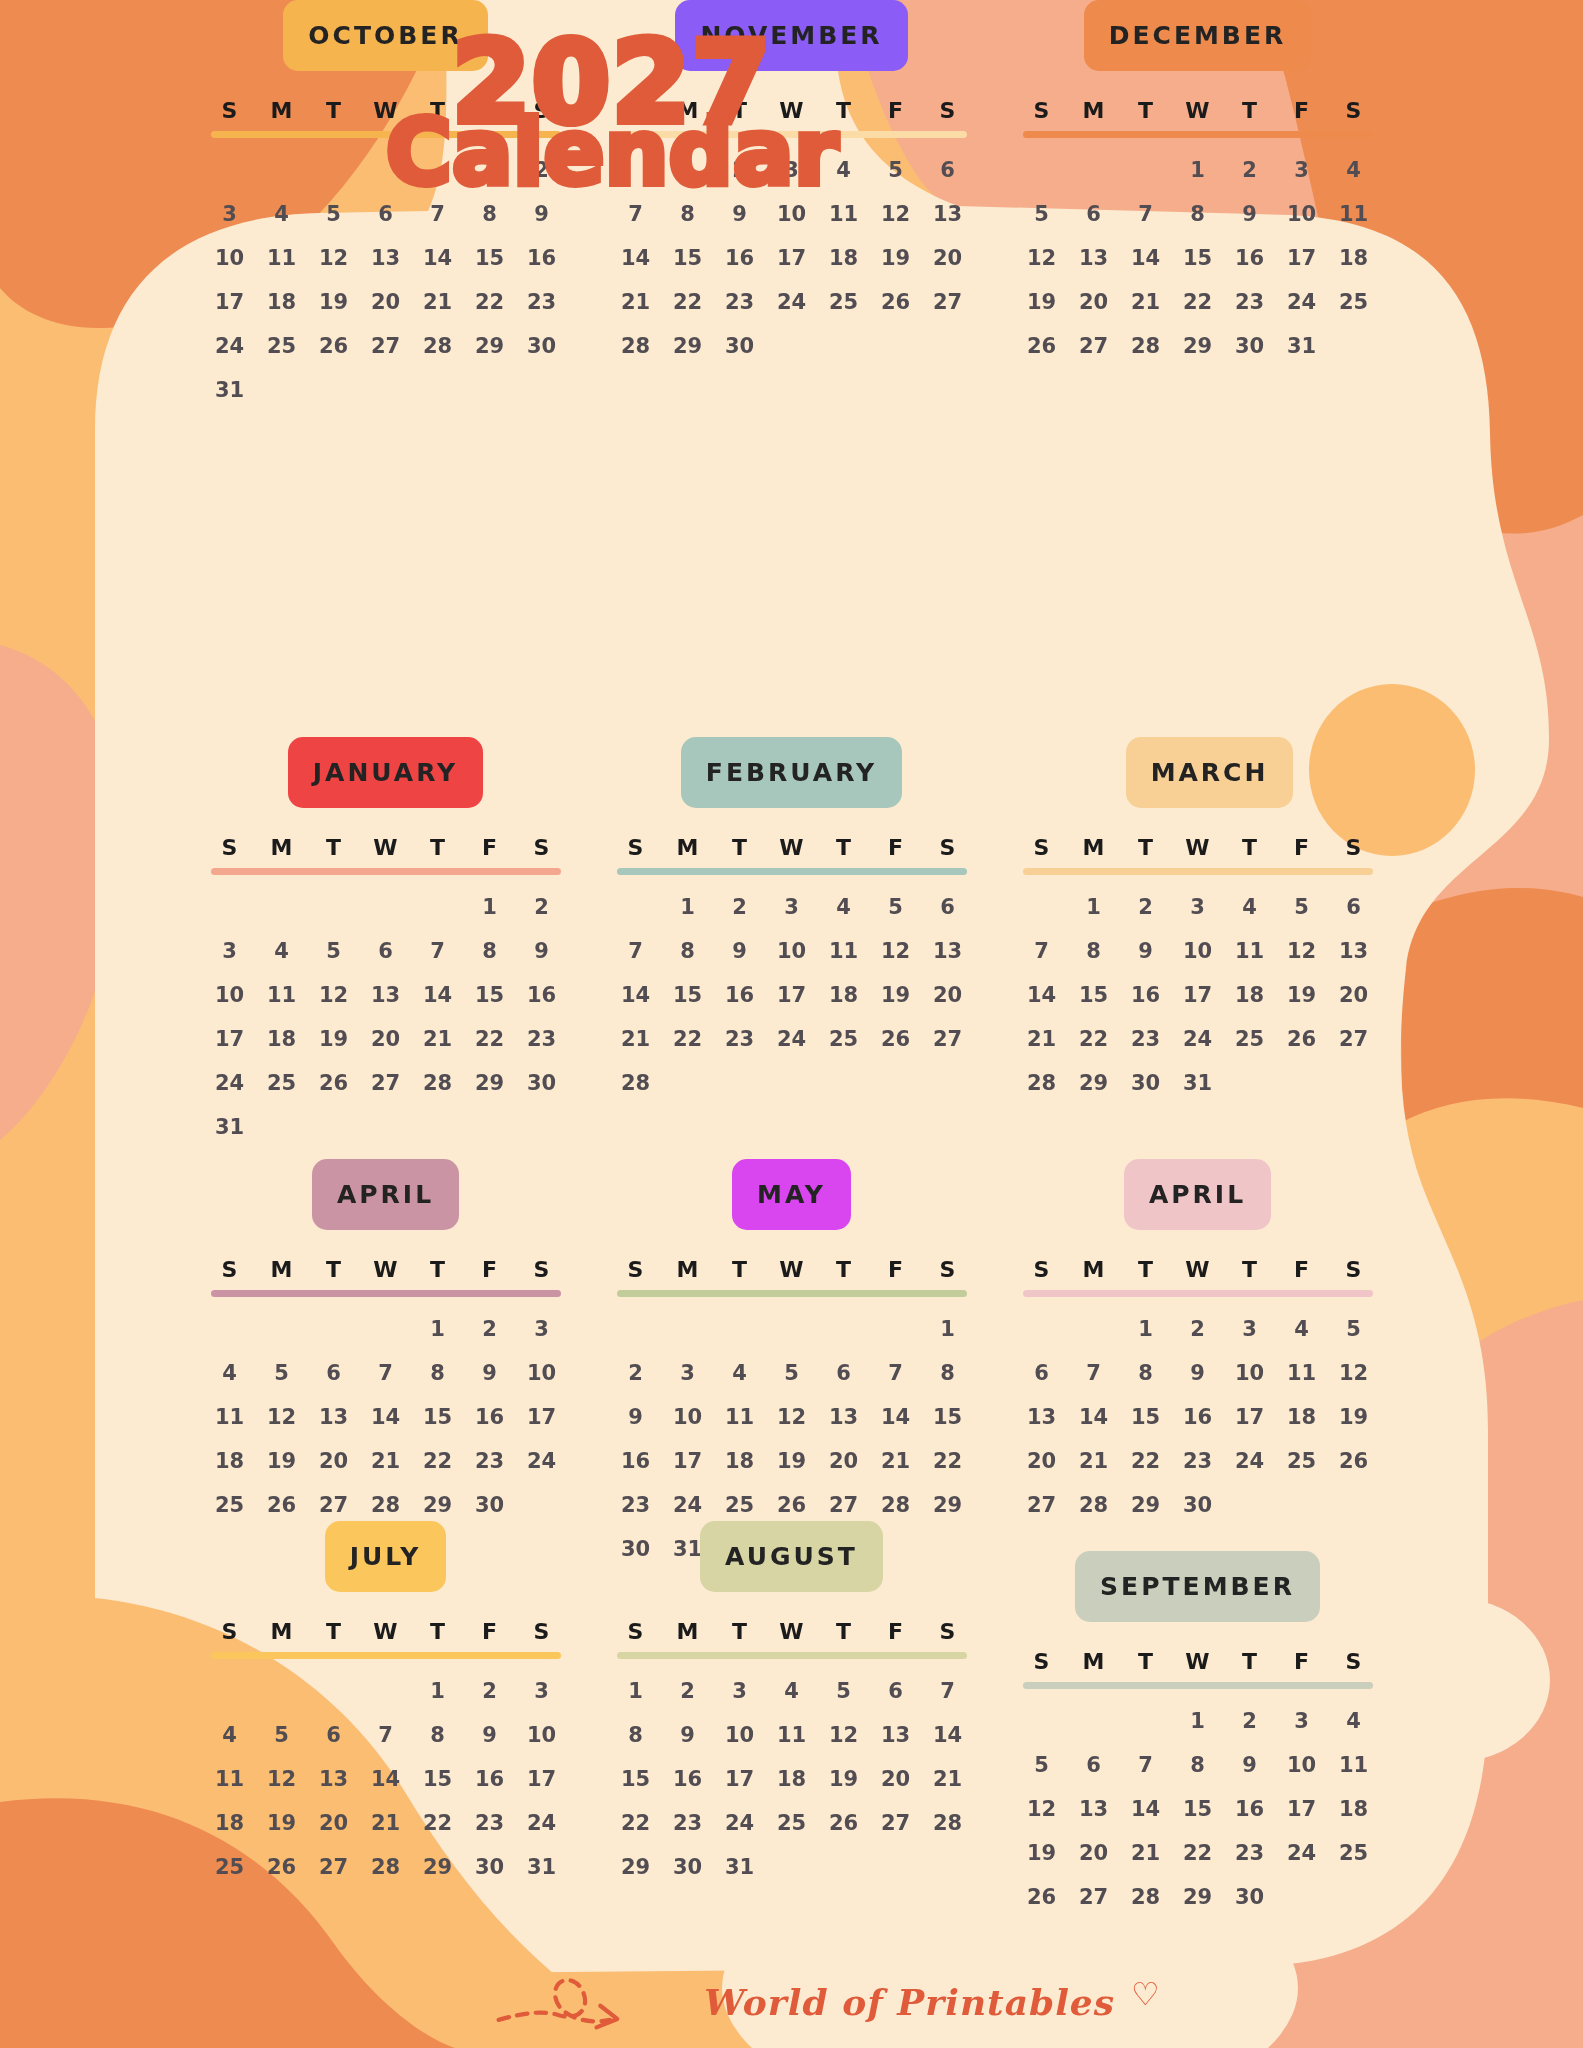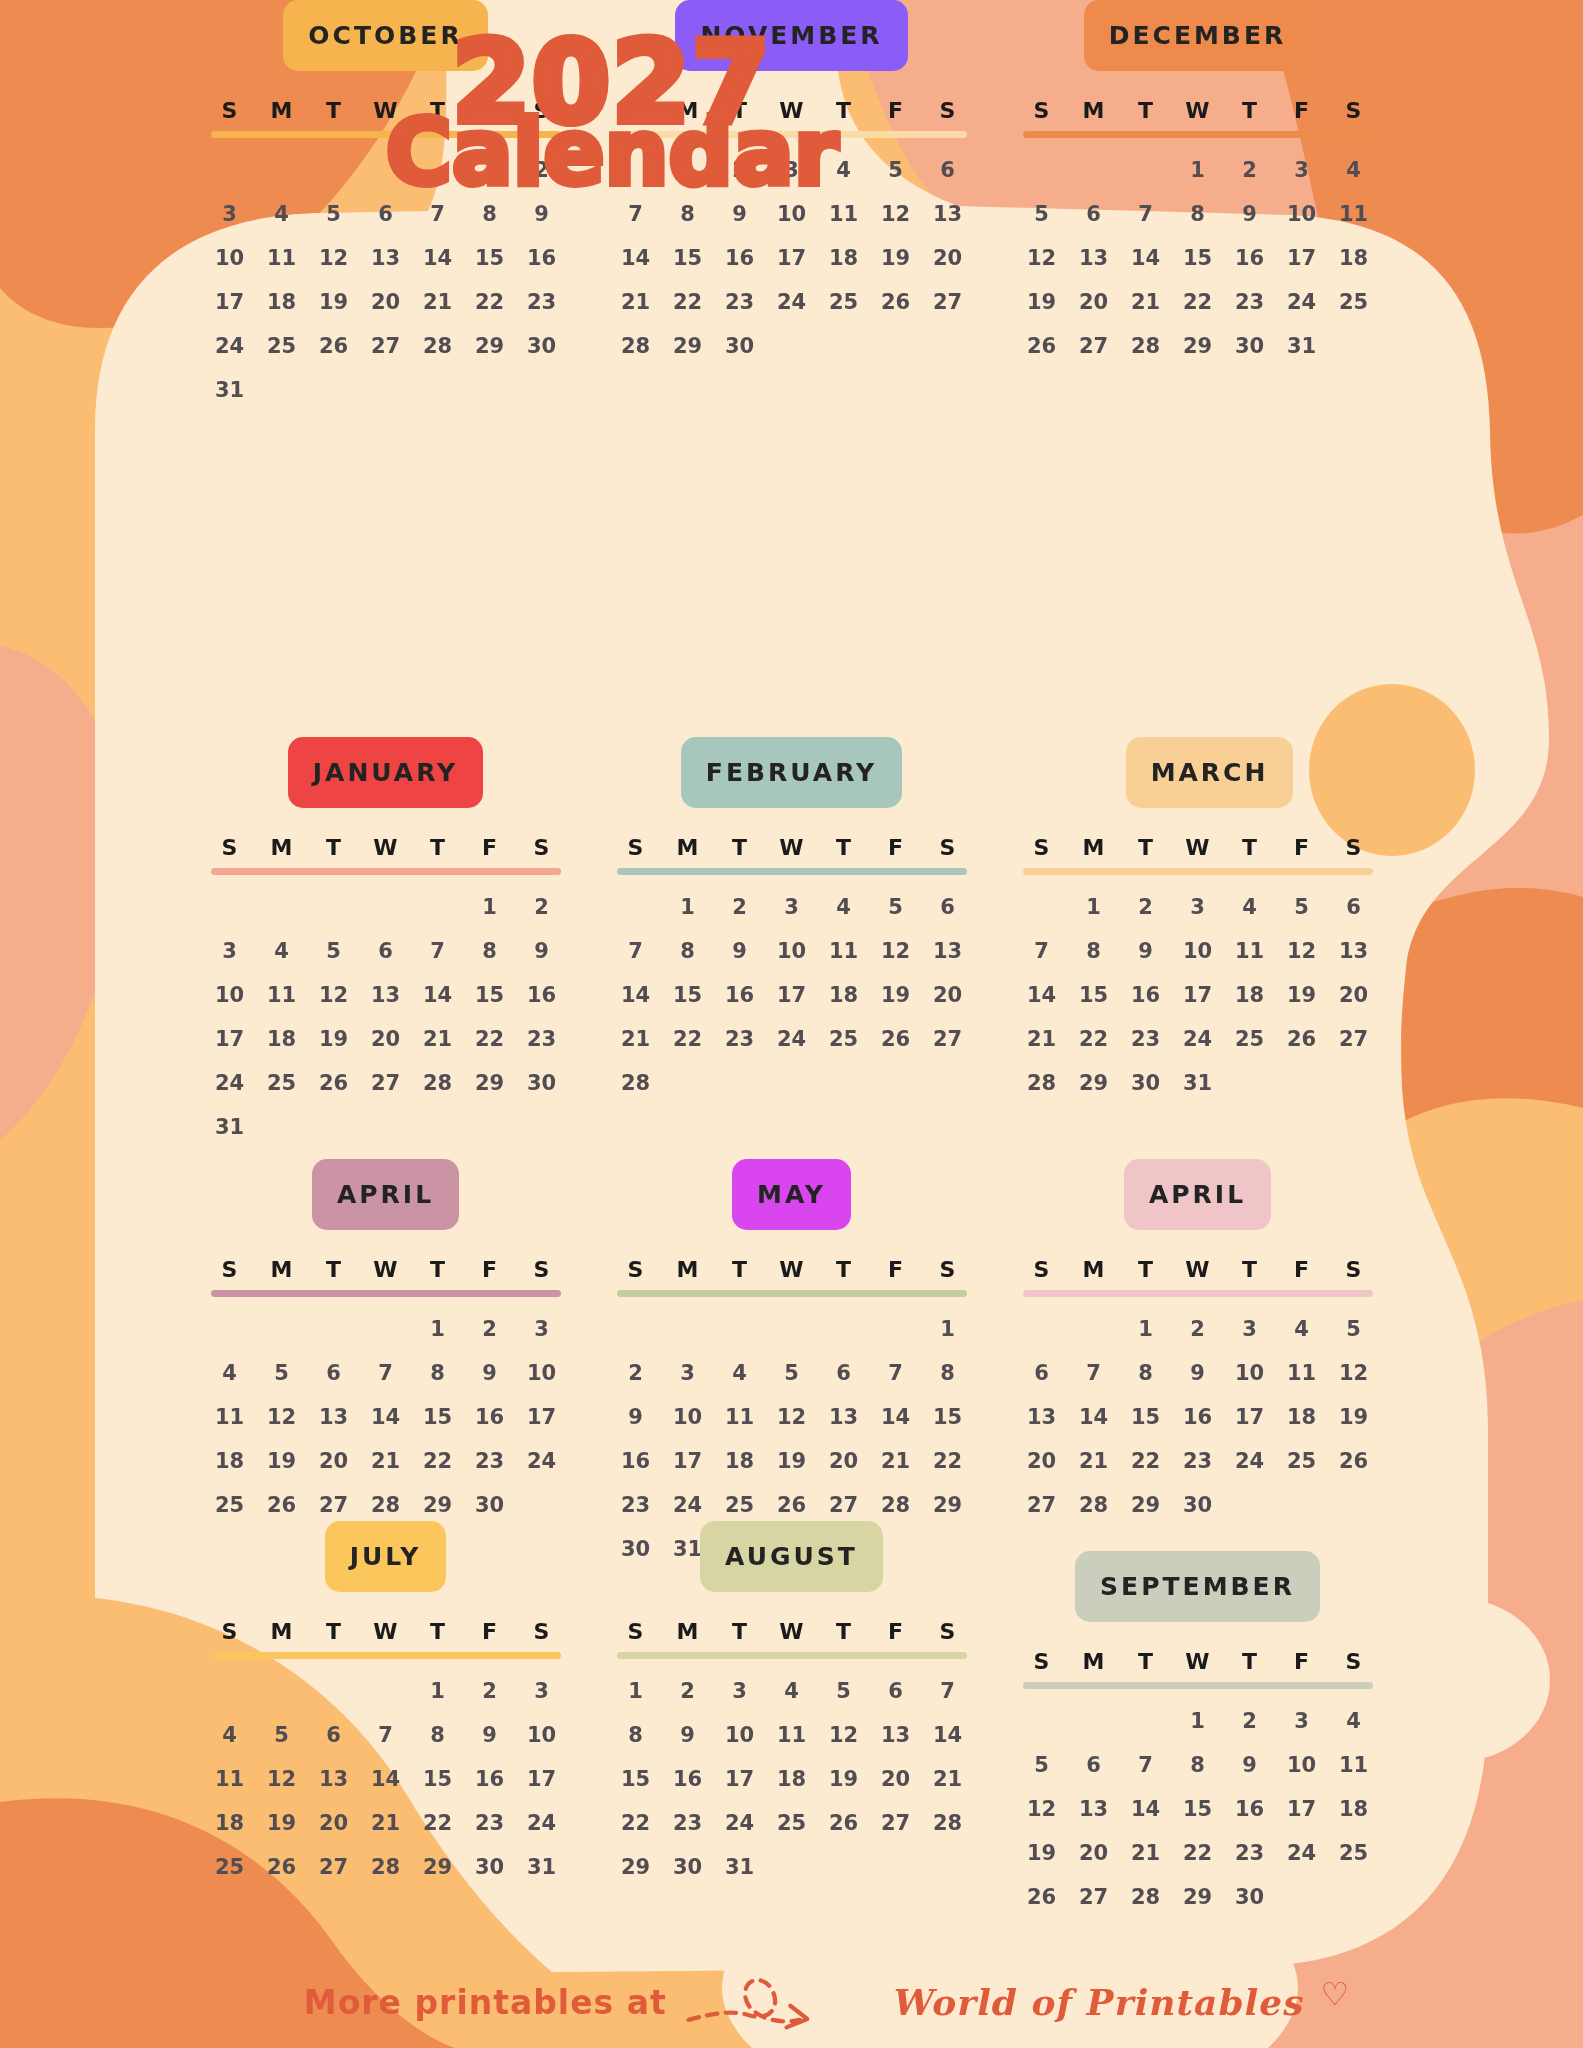--- a/index.html
+++ b/index.html
@@ -840,20 +840,19 @@
           <span class="day">29</span>
           <span class="day">30</span>
           <span class="day">31</span>
           <span class="day"></span>
         </div>
       </div>
   </div>
   </div>
 
 <div class="footer">
-  <span class="footer-more">More printables at</span>
   <svg width="160" height="76" viewBox="0 0 170 78">
     <path d="M6,58 C34,50 54,48 70,53 C94,60 104,42 94,25 C86,11 66,13 66,30 C66,52 96,64 124,58" fill="none" stroke="#DF5B39" stroke-width="4.5" stroke-linecap="round" stroke-dasharray="11 9"></path>
     <path d="M114,43 L132,57 L110,66" fill="none" stroke="#DF5B39" stroke-width="4.5" stroke-linecap="round" stroke-linejoin="round"></path>
   </svg>
   <span class="footer-brand">World of Printables</span>
   <span class="heart">♡</span>
 </div>
 
 </body></html>

